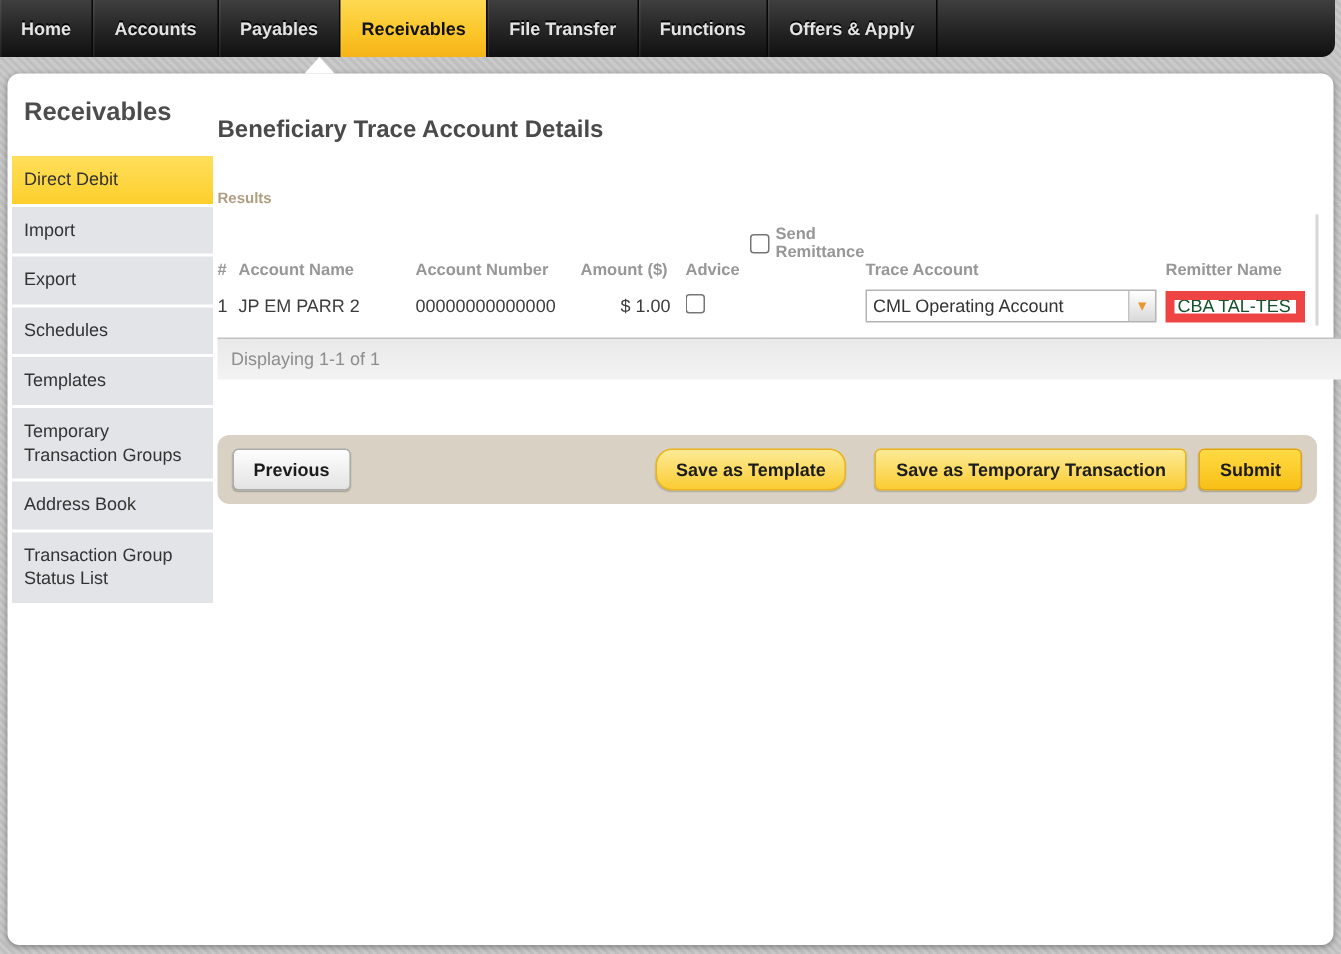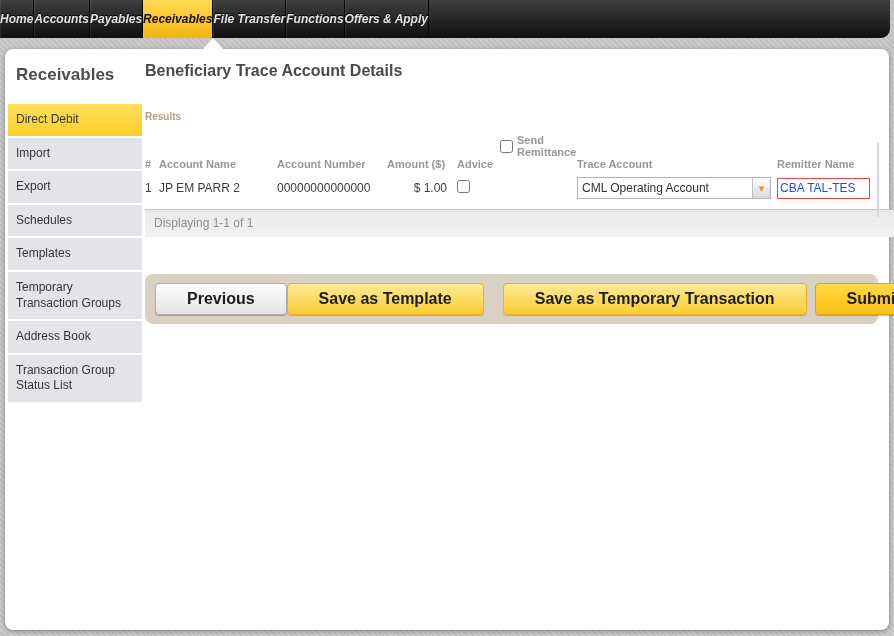--- a/index.html
+++ b/index.html
@@ -15,26 +15,26 @@
       #c7c7c7; }
 
   
   .topnav {
     position: absolute; top: 0; left: 0; width: 890px; height: 38px;
     background: linear-gradient(#3f3f3f 0%, #262626 50%, #101010 100%);
     border-radius: 0 0 9px 0;
     display: flex;
   }
   .nav-item {
-    padding: 0 0; line-height: 38px;
+    padding: 0 14px; line-height: 38px;
     font-size: 12px; font-weight: bold; color: #e4e4e4;
     text-shadow: 0 -1px 0 #000;
     border-right: 1px solid #070707;
     box-shadow: inset 1px 0 0 rgba(255,255,255,.08);
-    cursor: pointer; white-space: nowrap; font-style: italic;
+    cursor: pointer; white-space: nowrap;
   }
   .nav-item.active {
     background: linear-gradient(#fed951 0%, #fbc528 60%, #f5b317 100%);
     color: #111; text-shadow: none;
   }
   .nav-pointer {
     position: absolute; top: 38px; left: 203px;
     width: 0; height: 0; z-index: 6;
     border-left: 10px solid transparent;
     border-right: 10px solid transparent;
@@ -58,21 +58,21 @@
     background: #e2e4e7; color: #333;
     font-size: 12px; line-height: 1.3;
     padding: 8px 4px 8px 8px; margin-bottom: 2px;
     cursor: pointer;
   }
   .side-item.active {
     background: linear-gradient(#ffdf5b, #fccf2b);
   }
 
   
-  .main { position: absolute; left: 140px; top: 0; width: 738px; }
+  .main { position: absolute; left: 140px; top: 16px; width: 738px; }
   .page-title { margin-top: 13px; font-size: 16px; font-weight: bold; color: #4a4a4a; }
   .section-title { margin-top: 31px; font-size: 10px; font-weight: bold; color: #b09e83; }
 
   
   .rtable { margin-top: 12px; width: 730px; }
   .thead { display: flex; align-items: flex-end; color: #979797;
     font-size: 11px; font-weight: bold; padding-bottom: 5px; }
   .trow { display: flex; align-items: center; font-size: 12px; color: #3c3c3c;
     padding: 2px 0 7px 0; }
   .col-num { width: 14px; }
@@ -92,23 +92,23 @@
   }
   .trace-select .sel-text { flex: 1; padding-left: 4px; font-size: 12px; color: #333;
     white-space: nowrap; overflow: hidden; }
   .trace-select .sel-arrow {
     width: 18px; height: 20px; border-left: 1px solid #c2c2c2;
     background: linear-gradient(#ffffff, #d9d9d9);
     display: flex; align-items: center; justify-content: center;
     color: #e8962e; font-size: 11px; line-height: 1;
   }
   .remitter-input {
-    width: 93px; height: 21px; border: 1px solid #ef4444;
+    width: 93px; height: 21px; border: 6px solid #ef4444;
     font-family: "Liberation Sans", sans-serif;
-    font-size: 12px; color: #1d4ed8; padding: 0 2px;
+    font-size: 12px; color: #14532d; padding: 0 2px;
   }
 
   .paging-bar {
     width: 828px; margin-top: 3px;
     border-top: 1px solid #c2c2c2;
     background: linear-gradient(#e9e9e9, #f3f3f3);
     color: #8d8d8d; font-size: 12px;
     padding: 6px 9px 7px 9px;
   }
 
@@ -118,41 +118,41 @@
   }
 
   
   .button-bar {
     margin-top: 37px; width: 733px;
     background: #d9d2c4; border-radius: 8px;
     padding: 9px 10px; display: flex; align-items: center;
   }
   .btn {
     font-family: "Liberation Sans", sans-serif;
-    font-size: 16px; font-weight: bold; color: #1c1c1c;
-    border-radius: 4px; padding: 6px 31px; cursor: pointer;
+    font-size: 12px; font-weight: bold; color: #1c1c1c;
+    border-radius: 4px; padding: 6px 13px; cursor: pointer;
     white-space: nowrap;
   }
   .btn-prev {
     background: linear-gradient(#fefefe, #e3e3e3);
     border: 1px solid #ababab;
     box-shadow: 0 1px 1px rgba(0,0,0,.25);
   }
   .btn-yellow {
     background: linear-gradient(#fce golden, #fbcd33);
     background: linear-gradient(#fcea96 0%, #fbcd33 100%);
     border: 1px solid #eab31e;
     box-shadow: 0 1px 1px rgba(0,0,0,.2);
   }
   .btn-submit {
     background: linear-gradient(#feda44 0%, #f9bf16 100%);
     border: 1px solid #e2a512;
     box-shadow: 0 1px 1px rgba(0,0,0,.25);
   }
-  .btn-template { margin-left: auto; }
+  .btn-template { margin-left: auto; border-radius: 11px; }
   .btn-temp { margin-left: 19px; }
   .btn-submit { margin-left: 8px; }
 </style>
 </head>
 <body>
 
 <div id="screen">
 
   <div class="topnav">
     <div class="nav-item">Home</div>

